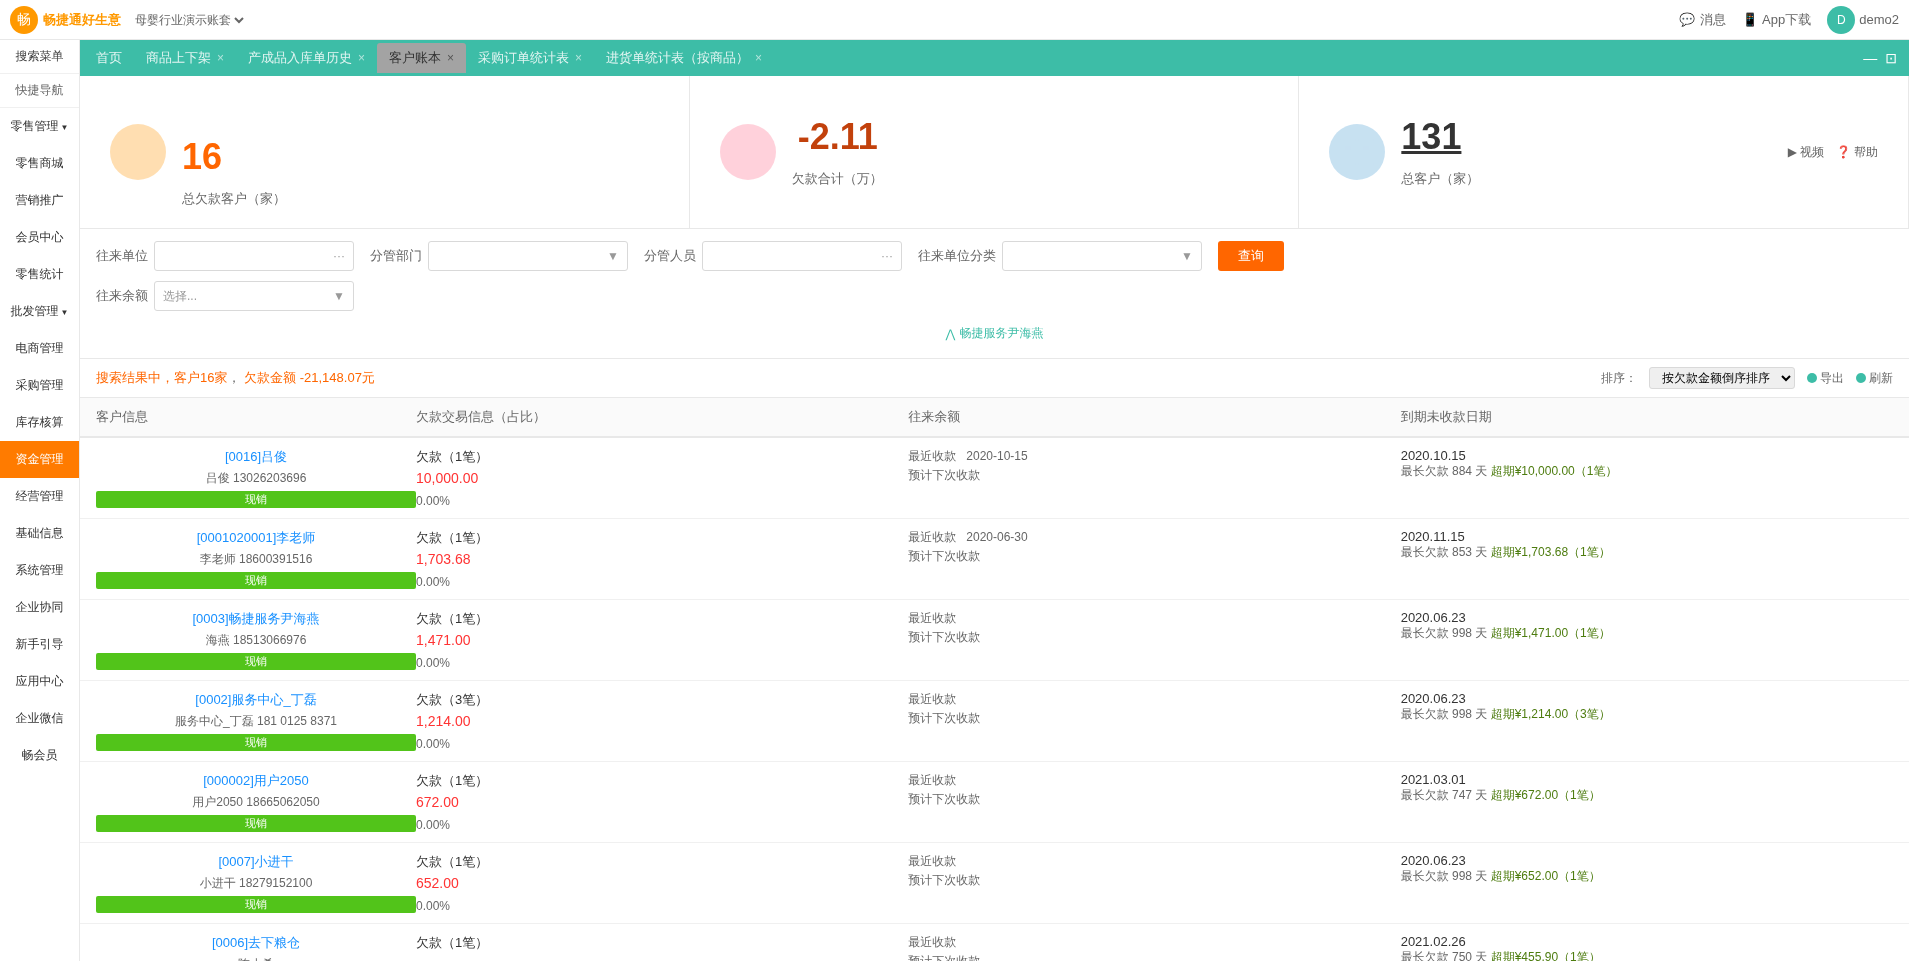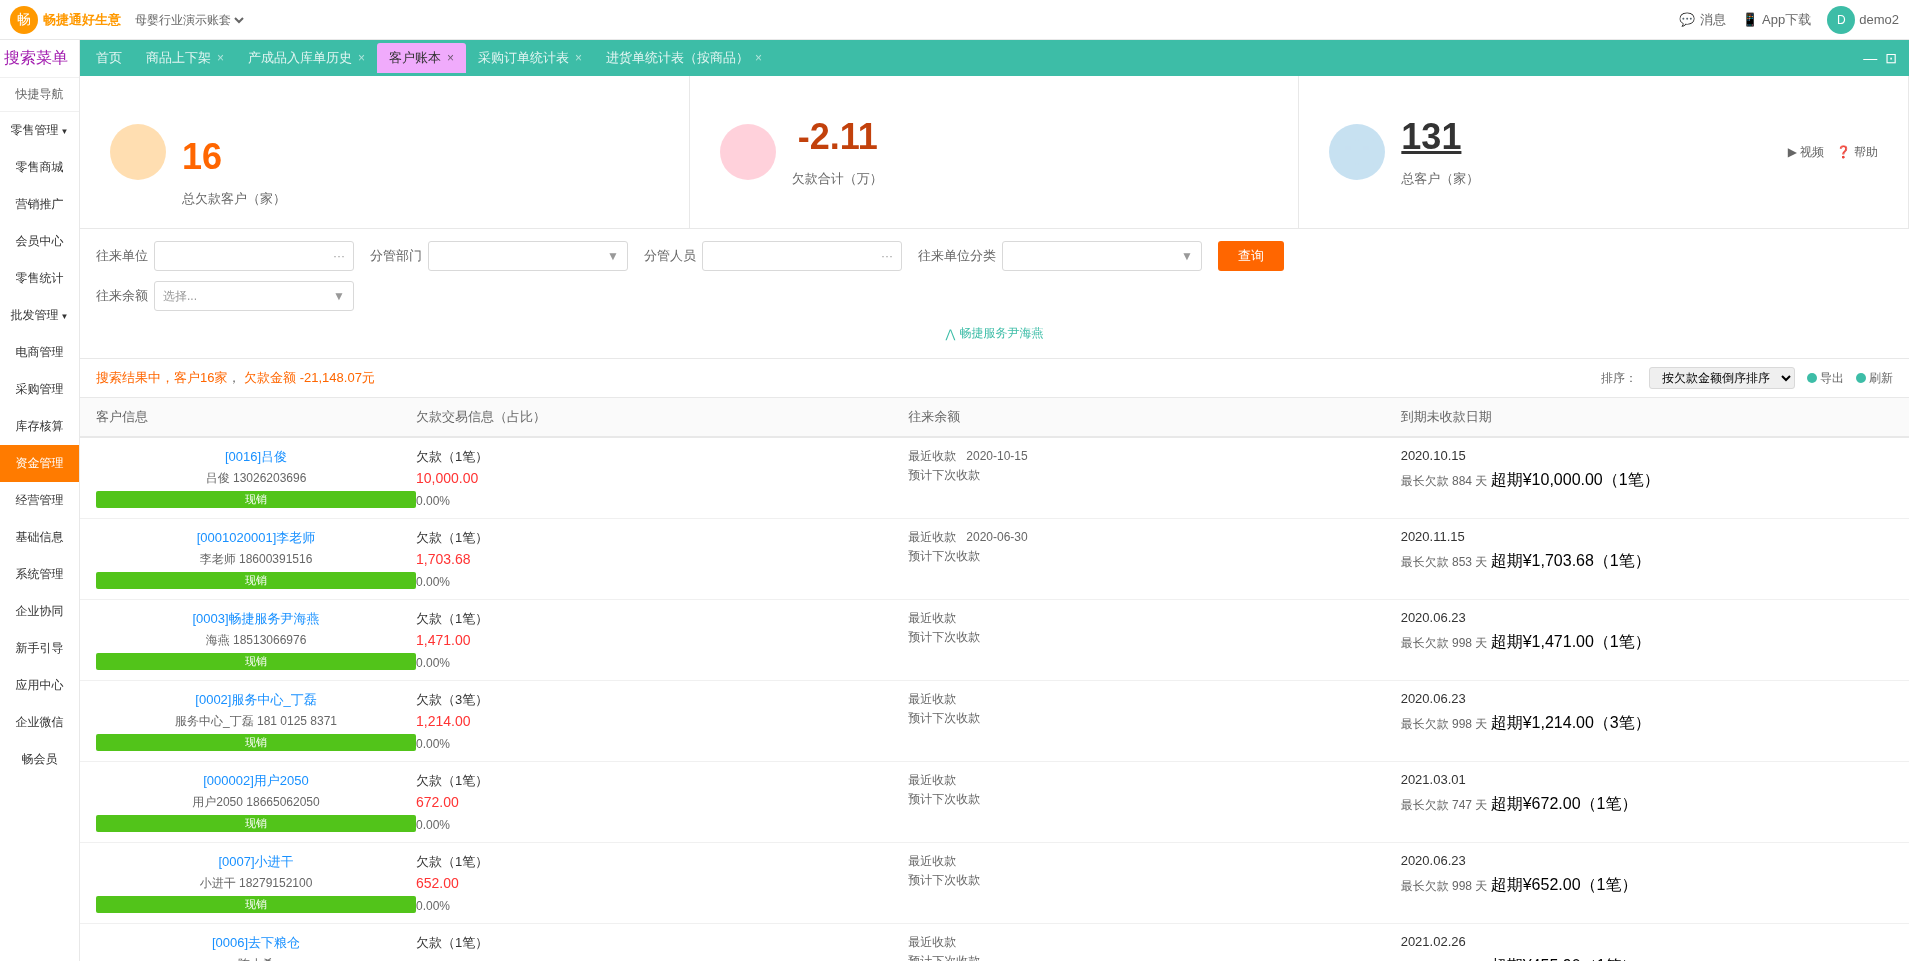--- a/index.html
+++ b/index.html
@@ -12,31 +12,31 @@
     .logo-area { display: flex; align-items: center; gap: 5px; }
     .logo-icon { width: 28px; height: 28px; background: #f90; border-radius: 50%; display: flex; align-items: center; justify-content: center; color: #fff; font-size: 14px; }
     .logo-text { font-size: 13px; color: #f90; font-weight: bold; }
     .industry-select { font-size: 12px; color: #666; border: none; background: transparent; cursor: pointer; }
     .top-header-right { display: flex; align-items: center; gap: 16px; }
     .header-action { display: flex; align-items: center; gap: 4px; font-size: 13px; color: #666; cursor: pointer; }
 
     
     .main-layout { display: flex; flex: 1; overflow: hidden; }
     .sidebar { width: 80px; background: #fff; border-right: 1px solid #e8e8e8; display: flex; flex-direction: column; overflow-y: auto; }
-    .sidebar-search { padding: 8px 4px; text-align: left; font-size: 16px; color: #a21caf; cursor: pointer; border-bottom: 1px solid #f0f0f0; }
+    .sidebar-search { padding: 8px 4px; text-align: center; font-size: 12px; color: #404040; cursor: pointer; border-bottom: 1px solid #f0f0f0; }
     .sidebar-quick { padding: 8px 4px; text-align: center; font-size: 12px; color: #666; cursor: pointer; border-bottom: 1px solid #f0f0f0; }
     .sidebar-item { padding: 10px 4px; text-align: center; font-size: 12px; color: #333; cursor: pointer; position: relative; }
     .sidebar-item.active { background: #ff7b00; color: #fff; }
     .sidebar-item.has-arrow-down::after { content: '▼'; font-size: 8px; margin-left: 2px; }
 
     
     .content-area { flex: 1; display: flex; flex-direction: column; overflow: hidden; }
     .tab-bar { display: flex; align-items: center; background: #3dbda7; height: 36px; padding: 0 4px; overflow-x: auto; }
     .tab-item { display: flex; align-items: center; padding: 0 12px; height: 30px; font-size: 13px; color: rgba(255,255,255,0.85); cursor: pointer; border-radius: 3px 3px 0 0; white-space: nowrap; gap: 6px; }
-    .tab-item.active { background: #f0abfc; color: #333; }
+    .tab-item.active { background: #a3a3a3; color: #333; }
     .tab-close { font-size: 12px; color: inherit; cursor: pointer; opacity: 0.7; }
     .tab-spacer { flex: 1; }
     .tab-bar-actions { display: flex; align-items: center; gap: 8px; color: #fff; font-size: 14px; padding: 0 8px; }
 
     
     .page-content { flex: 1; overflow-y: auto; background: #f5f5f5; }
 
     
     .summary-row { display: flex; background: #fff; border-bottom: 1px solid #e8e8e8; }
     .summary-card { display: flex; align-items: center; padding: 20px 30px; gap: 16px; border-right: 1px solid #e8e8e8; flex: 1; }
@@ -81,24 +81,24 @@
     .customer-name { color: #1890ff; cursor: pointer; font-size: 13px; }
     .customer-phone { color: #666; font-size: 12px; }
     .customer-tag { display: inline-block; background: #52c41a; color: #fff; font-size: 11px; padding: 1px 6px; border-radius: 2px; }
     .debt-info { display: flex; flex-direction: column; gap: 4px; }
     .debt-count { color: #333; font-size: 13px; }
     .debt-amount { color: #ff3333; font-size: 14px; font-weight: 500; }
     .debt-ratio { color: #666; font-size: 12px; margin-top: 4px; }
     .recovery-info { display: flex; flex-direction: column; gap: 2px; }
     .recovery-label { color: #666; font-size: 12px; }
     .recovery-next { color: #666; font-size: 12px; }
-    .overdue-info { display: flex; flex-direction: column; gap: 7px; }
+    .overdue-info { display: flex; flex-direction: column; gap: 0; }
     .overdue-date { color: #333; font-size: 13px; }
     .overdue-days { color: #666; font-size: 12px; }
-    .overdue-link { color: #000000; font-size: 16px; cursor: pointer; }
+    .overdue-link { color: #4d7c0f; font-size: 12px; cursor: pointer; }
 
     .avatar { width: 28px; height: 28px; border-radius: 50%; background: #3dbda7; color: #fff; display: flex; align-items: center; justify-content: center; font-size: 12px; }
 
     
     ::-webkit-scrollbar { width: 6px; height: 6px; }
     ::-webkit-scrollbar-track { background: #f1f1f1; }
     ::-webkit-scrollbar-thumb { background: #ccc; border-radius: 3px; }
   </style>
 </head>
 <body>

